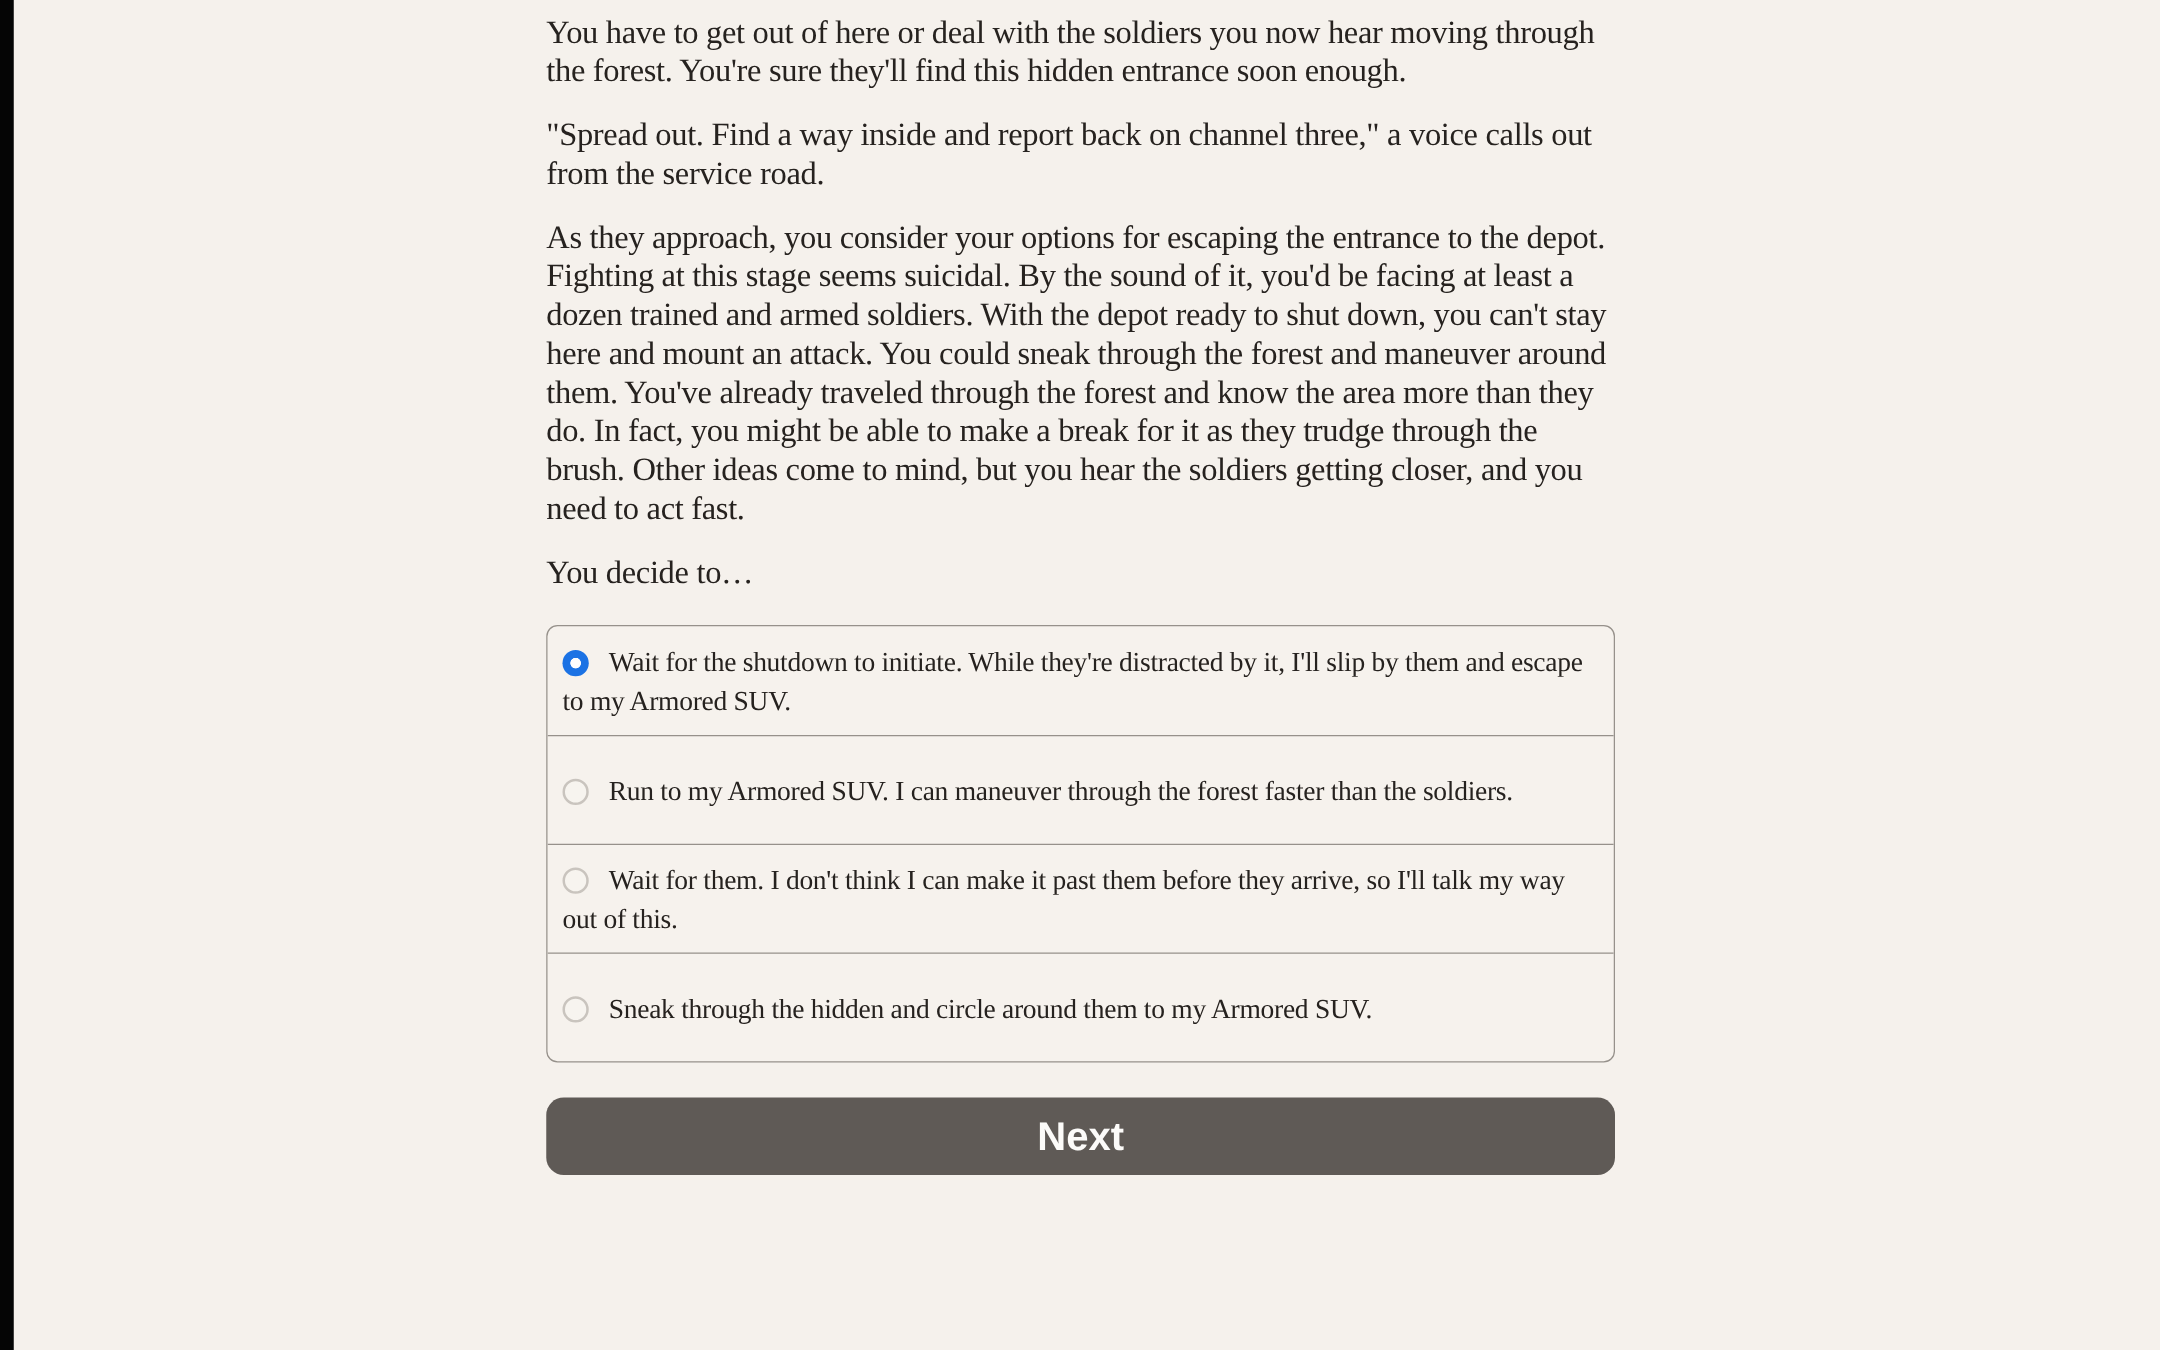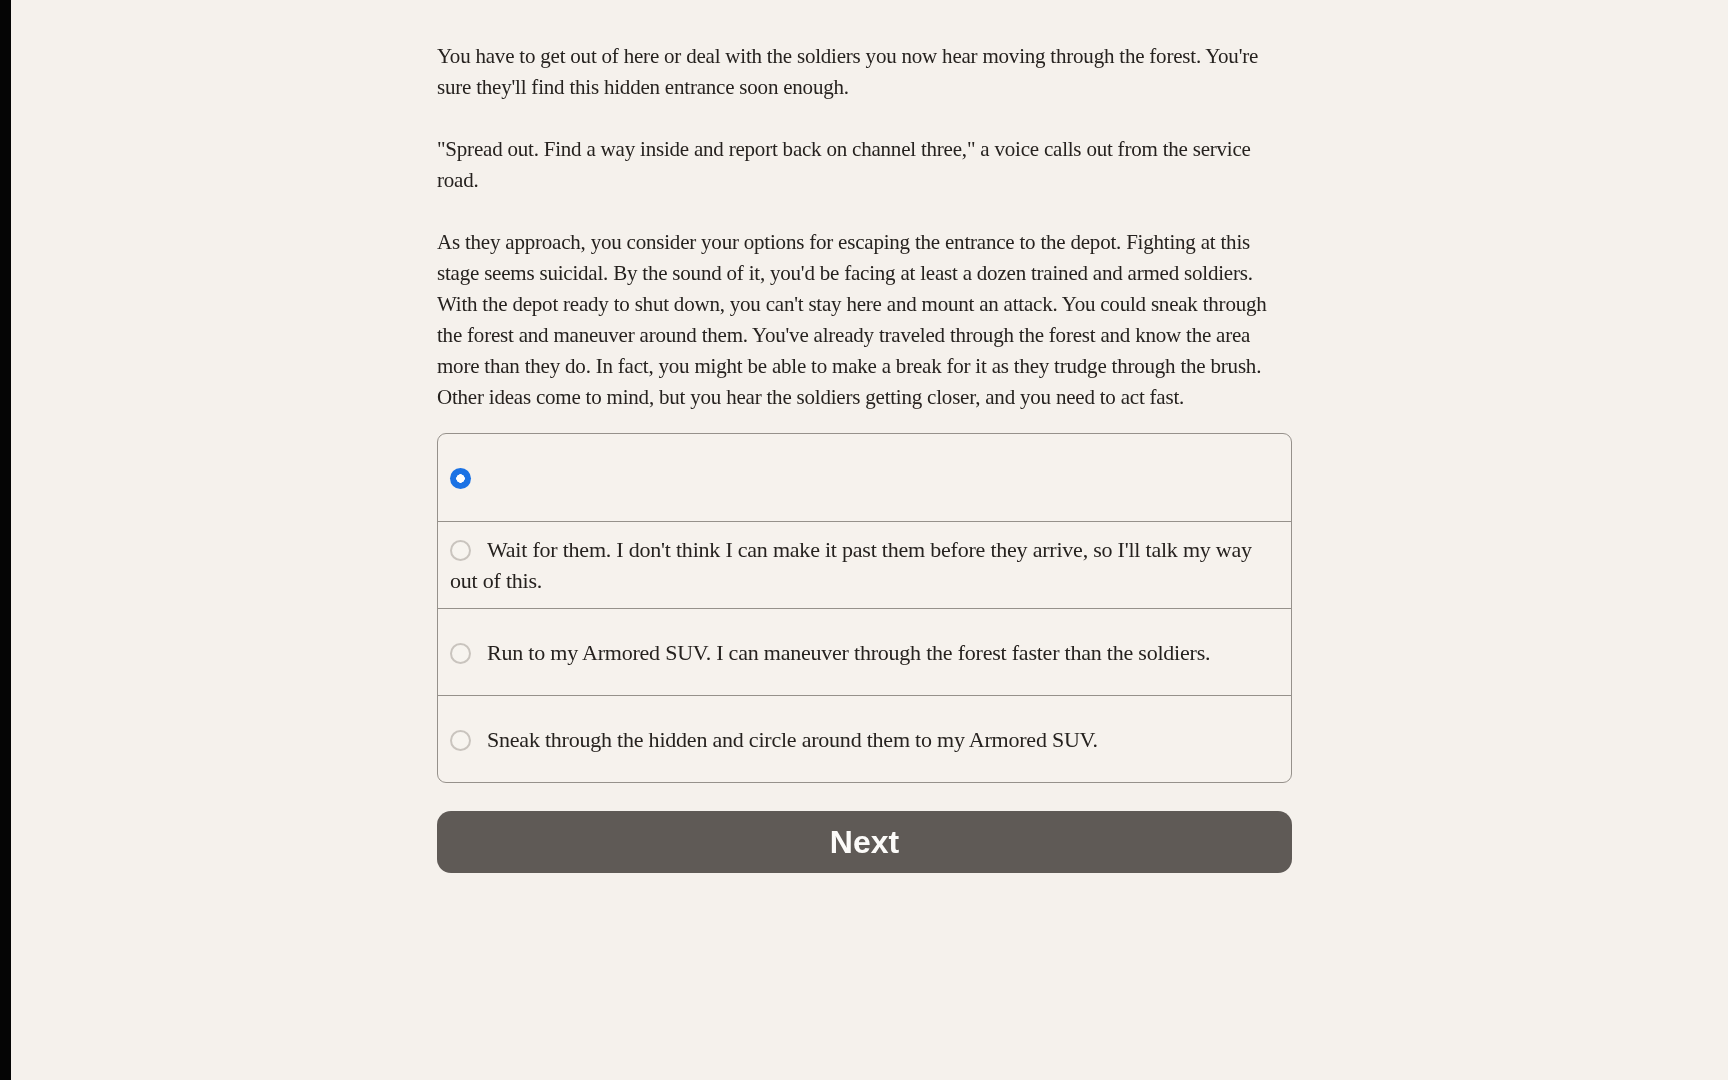--- a/index.html
+++ b/index.html
@@ -26,25 +26,24 @@
   .edge-bar{
     position:absolute;left:0;top:0;width:11px;height:1080px;
     background:var(--edge);
   }
   .content{
     position:absolute;
     left:437px;top:0;width:855px;
     padding-top:10px;
   }
   .story p{
-    font-size:21px;
+    font-size:26px;
     line-height:31px;
     letter-spacing:-0.01em;
     margin-bottom:20px;
-    margin-top:31px;
   }
   .story p.prompt{margin-bottom:27px;}
   .choices{
     background:var(--box-bg);
     border:1px solid var(--border);
     border-radius:9px;
     overflow:hidden;
   }
   .choice{
     display:flex;
@@ -95,32 +94,33 @@
 <body>
 
 <div class="edge-bar"></div>
 
 <div class="content">
   <div class="story">
 
     <p>You have to get out of here or deal with the soldiers you now hear moving through the forest. You're sure they'll find this hidden entrance soon enough.</p>
       <p>"Spread out. Find a way inside and report back on channel three," a voice calls out from the service road.</p>
       <p>As they approach, you consider your options for escaping the entrance to the depot. Fighting at this stage seems suicidal. By the sound of it, you'd be facing at least a dozen trained and armed soldiers. With the depot ready to shut down, you can't stay here and mount an attack. You could sneak through the forest and maneuver around them. You've already traveled through the forest and know the area more than they do. In fact, you might be able to make a break for it as they trudge through the brush. Other ideas come to mind, but you hear the soldiers getting closer, and you need to act fast.</p>
+      <p class="prompt">You decide to…</p>
   </div>
 
   <div class="choices">
 
   <label class="choice">
-        <span class="choice-body"><span class="radio checked"></span></span>
+        <span class="choice-body"><span class="radio checked"></span><span>Wait for the shutdown to initiate. While they're distracted by it, I'll slip by them and escape to my Armored SUV.</span></span>
+      </label>
+      <label class="choice">
+        <span class="choice-body"><span class="radio unchecked"></span><span>Run to my Armored SUV. I can maneuver through the forest faster than the soldiers.</span></span>
       </label>
       <label class="choice">
         <span class="choice-body"><span class="radio unchecked"></span><span>Wait for them. I don't think I can make it past them before they arrive, so I'll talk my way out of this.</span></span>
-      </label>
-      <label class="choice">
-        <span class="choice-body"><span class="radio unchecked"></span><span>Run to my Armored SUV. I can maneuver through the forest faster than the soldiers.</span></span>
       </label>
       <label class="choice">
         <span class="choice-body"><span class="radio unchecked"></span><span>Sneak through the hidden and circle around them to my Armored SUV.</span></span>
       </label>
     </div>
 
   <button class="next-btn">Next</button>
 </div>
 
 </body></html>

